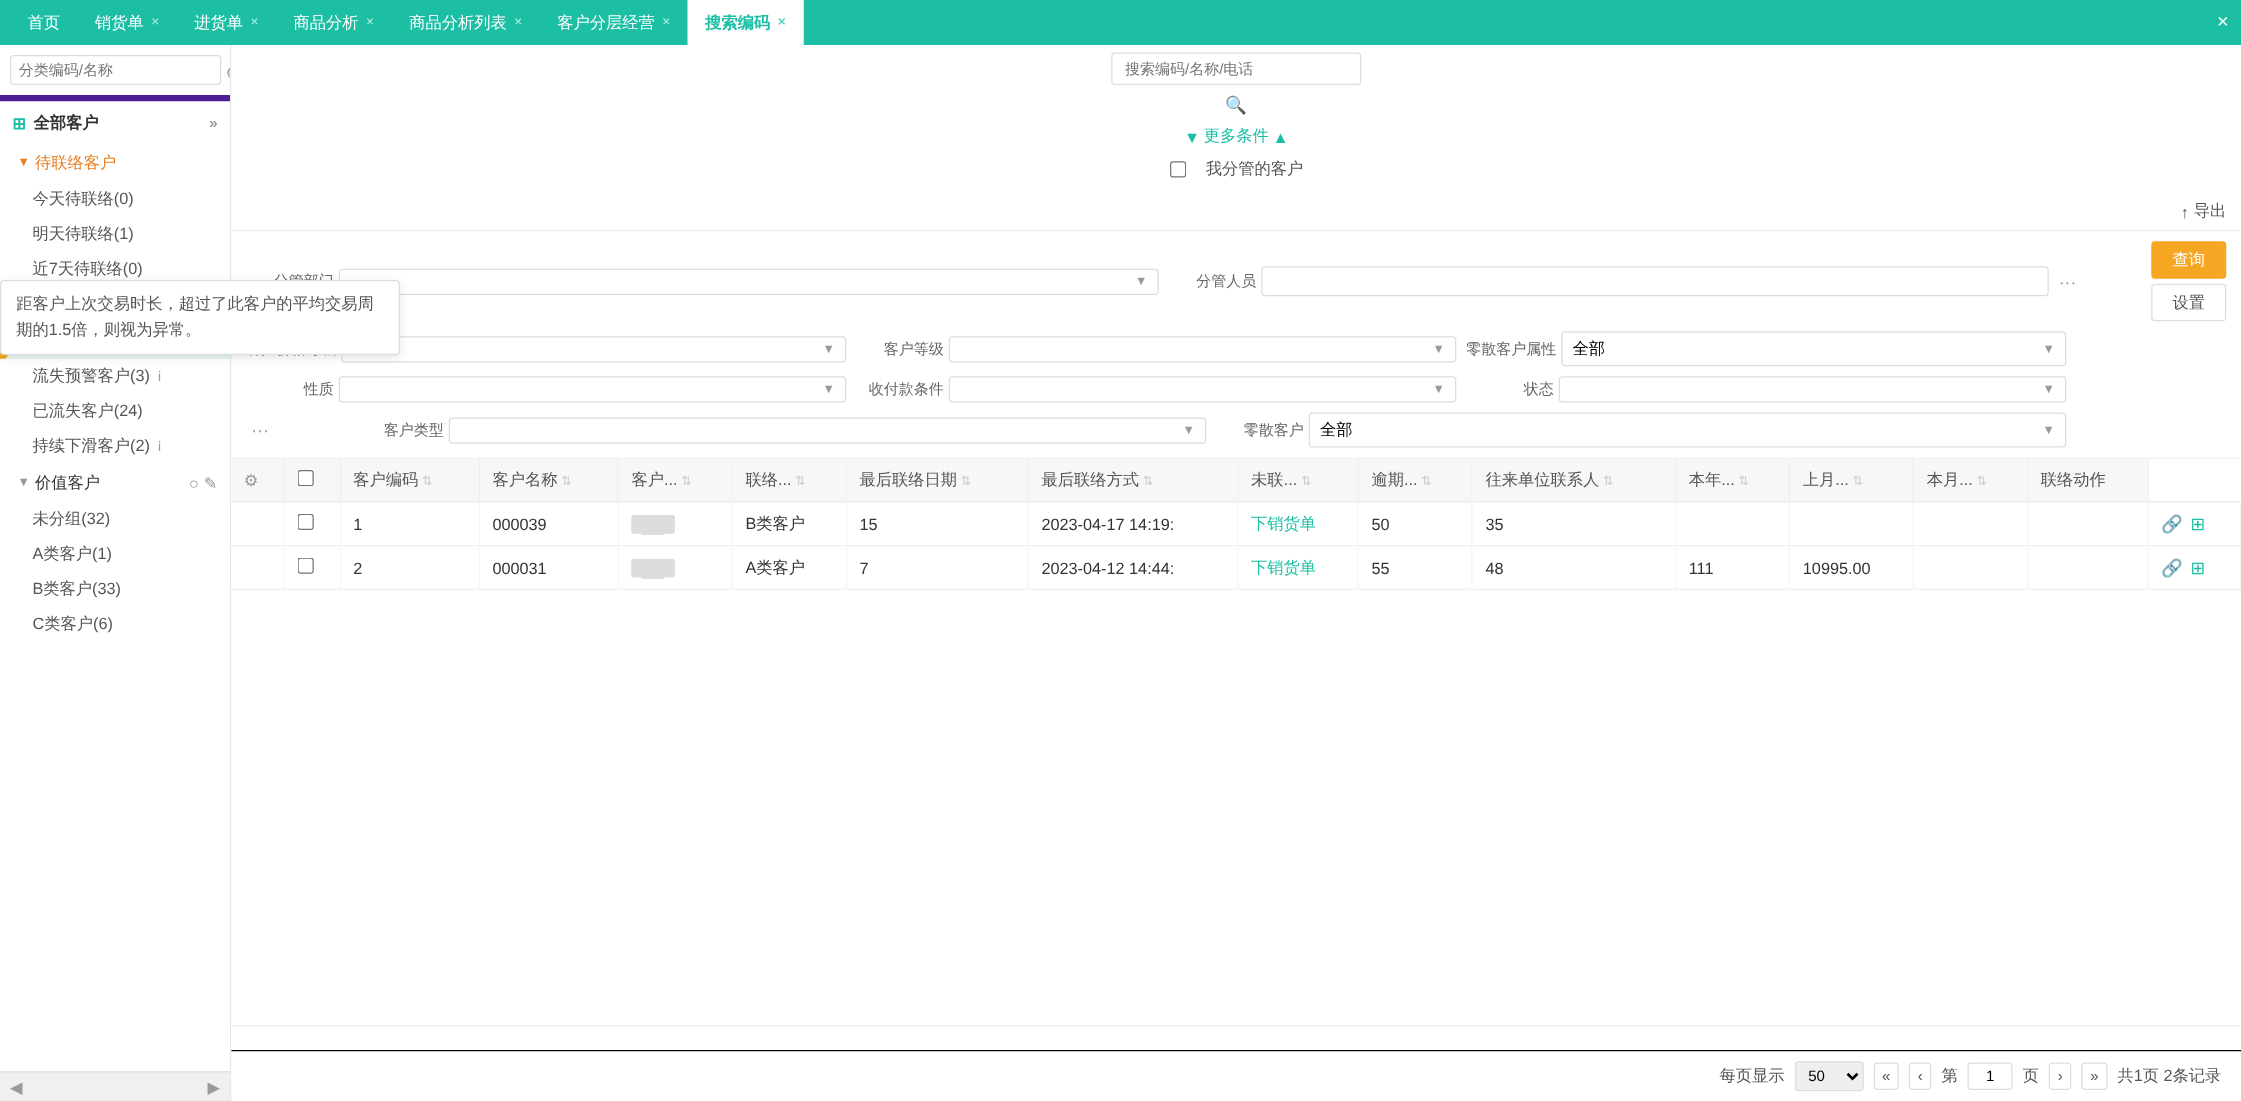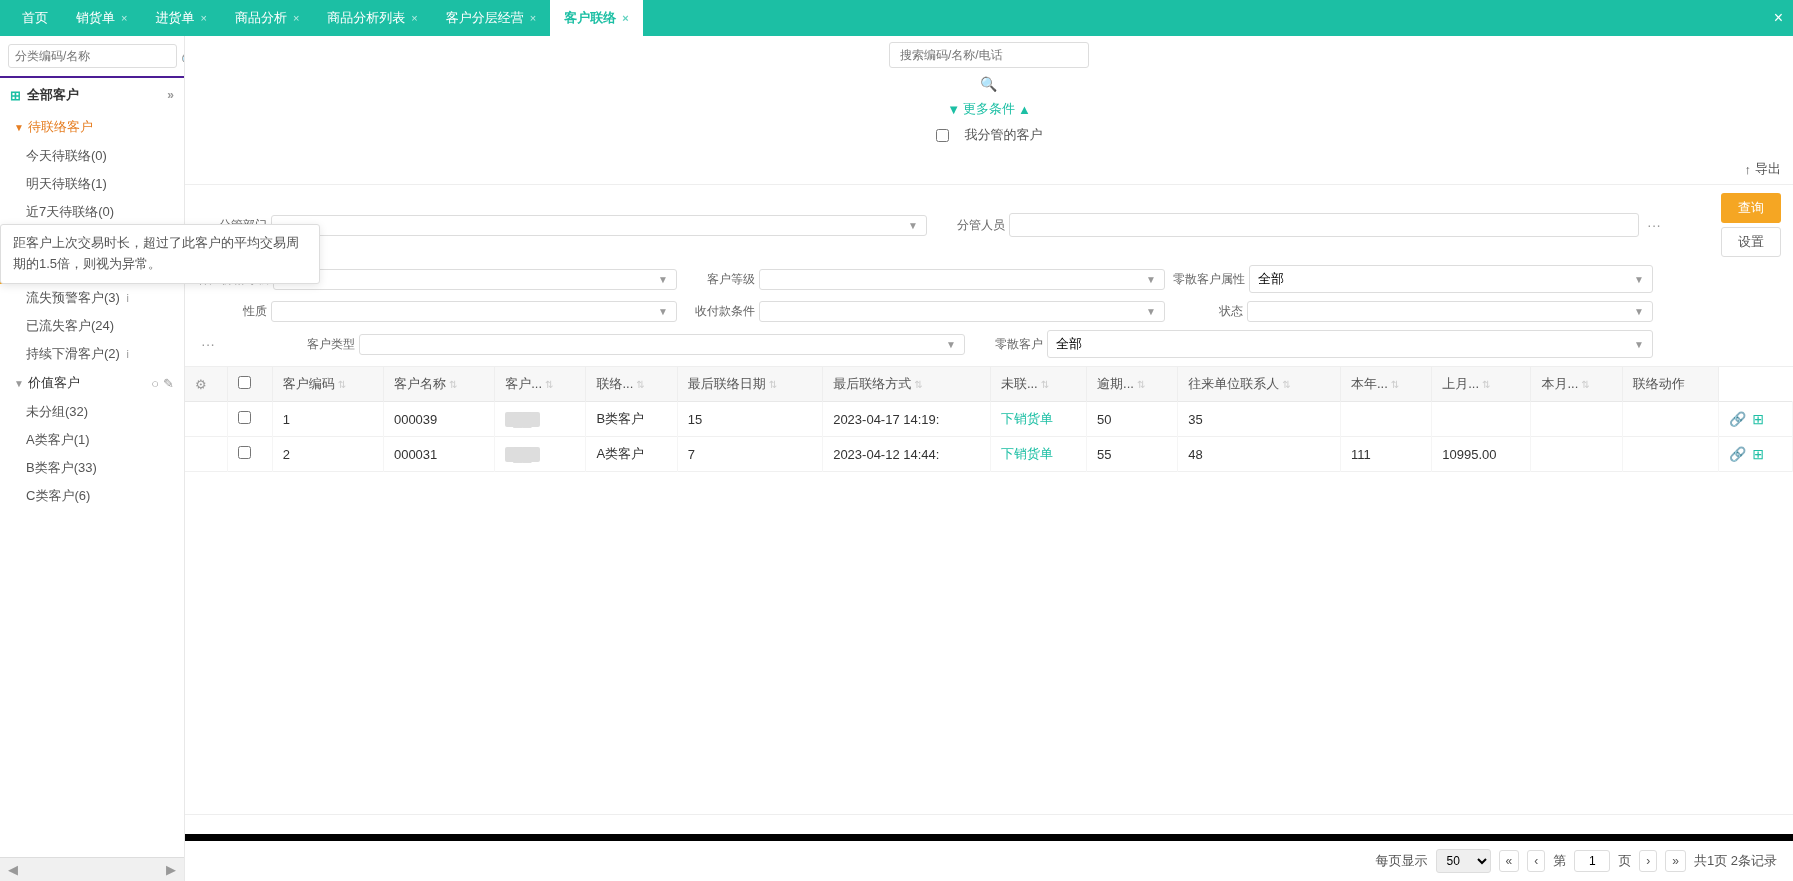--- a/index.html
+++ b/index.html
@@ -56,21 +56,21 @@
       border-right: 1px solid #e8e8e8;
       display: flex;
       flex-direction: column;
       overflow-y: auto;
       flex-shrink: 0;
     }
     .sidebar-search {
       display: flex;
       align-items: flex-end;
       padding: 8px;
-      border-bottom: 2px solid #4c1d95;
+      border-bottom: 5px solid #4c1d95;
     }
     .sidebar-search input {
       flex: 1;
       border: 1px solid #ddd;
       border-radius: 3px;
       padding: 4px 6px;
       font-size: 12px;
       outline: none;
     }
     .sidebar-search-icon {
@@ -383,21 +383,21 @@
       color: #555;
       max-width: 320px;
       z-index: 100;
       box-shadow: 0 2px 8px rgba(0,0,0,0.1);
       line-height: 1.6;
     }
 
     
     .pagination-bar {
       background: #fff;
-      border-top: 7px solid #000000;
+      border-top: 1px solid #000000;
       padding: 8px 16px;
       display: flex;
       align-items: center;
       justify-content: flex-end;
       gap: 8px;
       font-size: 12px;
       color: #555;
     }
     .pagination-select {
       border: 1px solid #ddd;
@@ -470,21 +470,21 @@
   </div>
   <div class="top-nav-item">
     <span>商品分析列表</span>
     <span class="close-x">×</span>
   </div>
   <div class="top-nav-item">
     <span>客户分层经营</span>
     <span class="close-x">×</span>
   </div>
   <div class="top-nav-item active">
-    <span>客户联络</span>
+    <span>搜索编码</span>
     <span class="close-x">×</span>
   </div>
   <div class="top-nav-close-btn">×</div>
 </div>
 
 <div class="main-layout">
 
   <div class="sidebar">
     <div class="sidebar-search">
       <input type="text" placeholder="分类编码/名称" style="">

